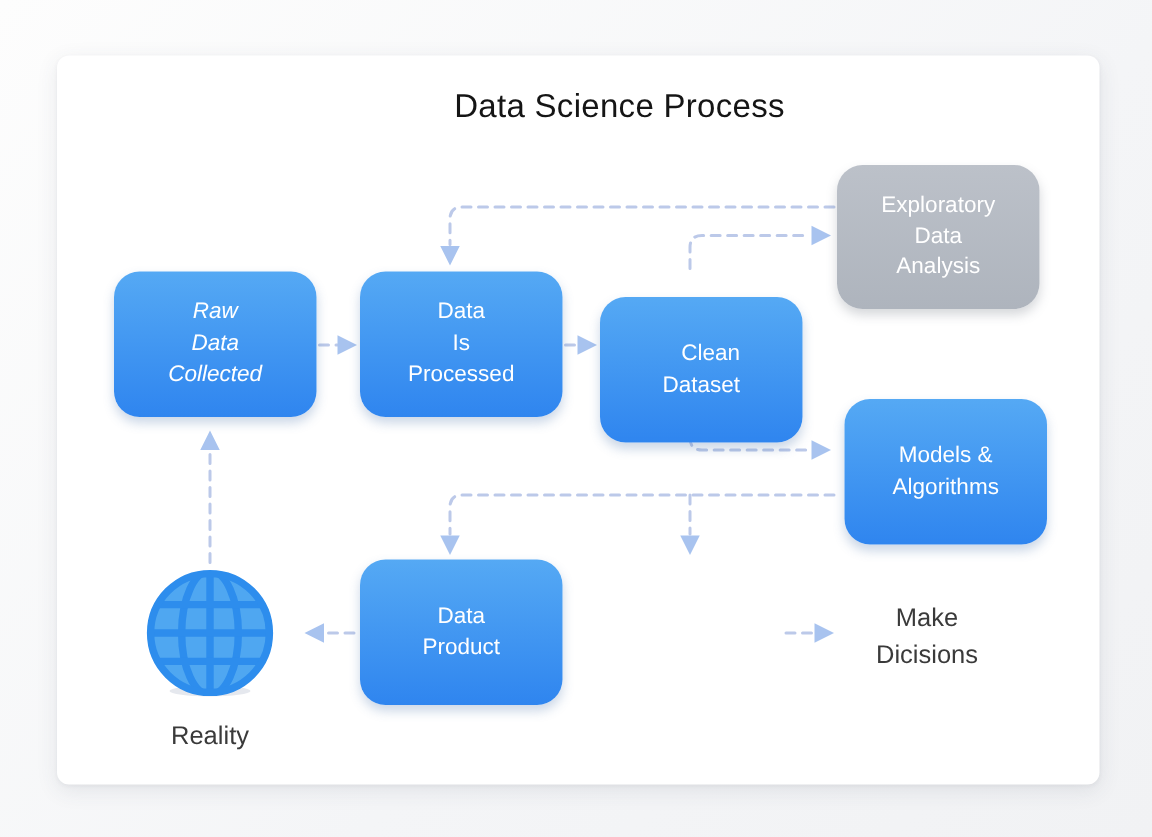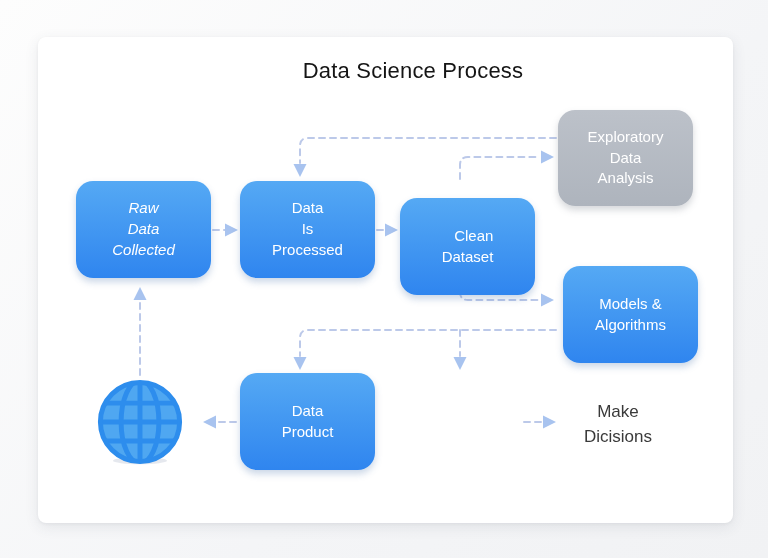--- a/index.html
+++ b/index.html
@@ -146,14 +146,15 @@
         <line x1="50" y1="4" x2="50" y2="96"></line>
         <ellipse cx="50" cy="50" rx="21" ry="46"></ellipse>
         <line x1="2" y1="50" x2="98" y2="50"></line>
         <line x1="4" y1="29" x2="96" y2="29"></line>
         <line x1="4" y1="71" x2="96" y2="71"></line>
       </g>
       <circle cx="50" cy="50" r="44" fill="none" stroke="#2d8ded" stroke-width="5.5"></circle>
     </svg>
   </div>
 
+  <div class="float-label" style="left:90px; top:479px; width:100px;">Reality</div>
 
 </div>
 
 </body></html>

